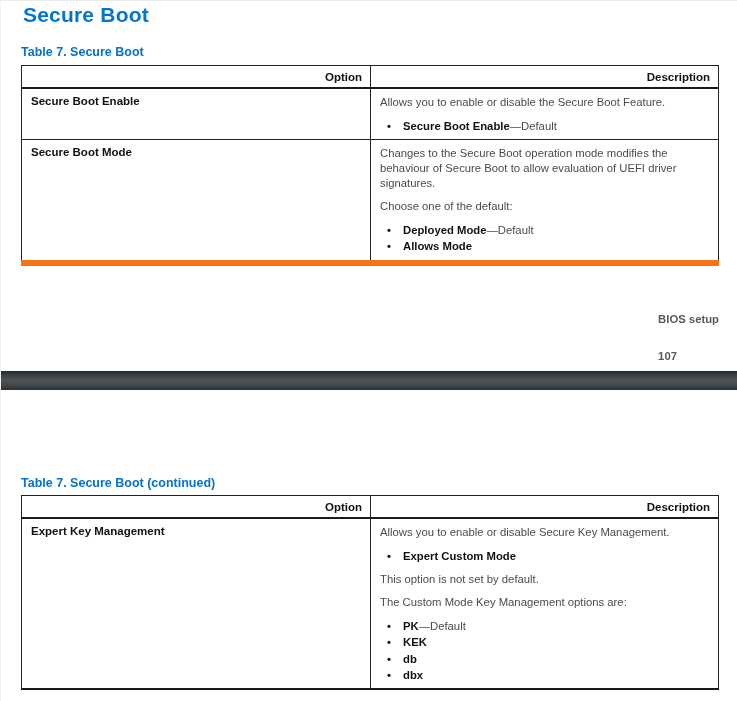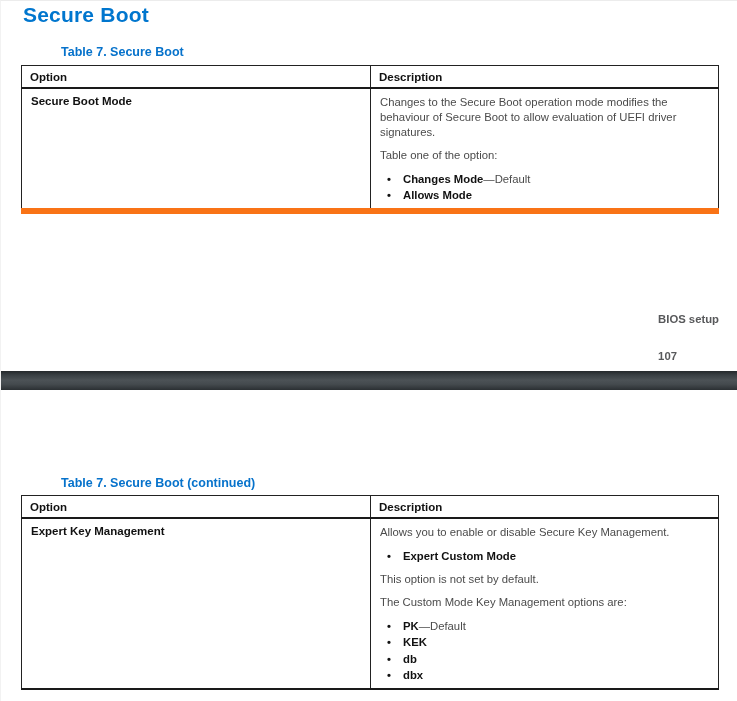--- a/index.html
+++ b/index.html
@@ -20,40 +20,39 @@
     margin: 0;
     font-size: 21px; font-weight: bold;
     color: #0076ce;
     letter-spacing: 0.2px;
     text-align: right;
   }
   .table-caption {
     position: absolute; left: 20px;
     font-size: 12.5px; font-weight: bold;
     color: #0672cb;
-    margin-left: 40px;
   }
   .caption-1 { top: 44px; }
   .caption-2 { top: 475px; text-align: right; }
 
   
   table.doc {
     border-collapse: collapse;
     width: 697px;
     table-layout: fixed;
     border: 1.5px solid #222222;
   }
   .t1 { position: absolute; left: 20px; top: 64px; }
   .t2 { position: absolute; left: 20px; top: 494px; }
 
   table.doc col.c-opt  { width: 349px; }
   table.doc col.c-desc { width: 348px; }
 
   table.doc th {
-    text-align: left;
+    text-align: right;
     font-size: 11.5px; font-weight: bold; color: #111111;
     padding: 4px 8px 3px 8px;
     height: 22px;
     border: 1px solid #222222;
     border-bottom: 2px solid #1a1a1a;
   }
   table.doc td {
     vertical-align: top;
     padding: 6px 9px 5px 9px;
     border: 1px solid #222222;
@@ -124,27 +123,36 @@
 <table class="doc t1">
   <colgroup>
       <col class="c-opt">
       <col class="c-desc">
     </colgroup>
   <tbody>
       <tr>
     <th>Option</th>
     <th>Description</th>
   </tr>
+  <tr class="row-1">
+    <td class="opt">Secure Boot Enable</td>
+    <td>
+      <p class="desc">Allows you to enable or disable the Secure Boot Feature.</p>
+      <ul class="blist">
+        <li><span class="b">Secure Boot Enable</span><span>—Default</span></li>
+      </ul>
+    </td>
+  </tr>
   <tr class="row-2 body-row">
     <td class="opt">Secure Boot Mode</td>
     <td>
       <p class="desc">Changes to the Secure Boot operation mode modifies the behaviour of Secure Boot to allow evaluation of UEFI driver signatures.</p>
-      <p class="desc">Table one of the option:</p>
+      <p class="desc">Choose one of the default:</p>
       <ul class="blist">
-        <li><span class="b">Changes Mode</span><span>—Default</span></li>
+        <li><span class="b">Deployed Mode</span><span>—Default</span></li>
         <li><span class="b">Allows Mode</span></li>
       </ul>
     </td>
   </tr>
 </tbody>
   </table>
 
 <div class="footer">
   <span>BIOS setup</span>
   <span>107</span>

